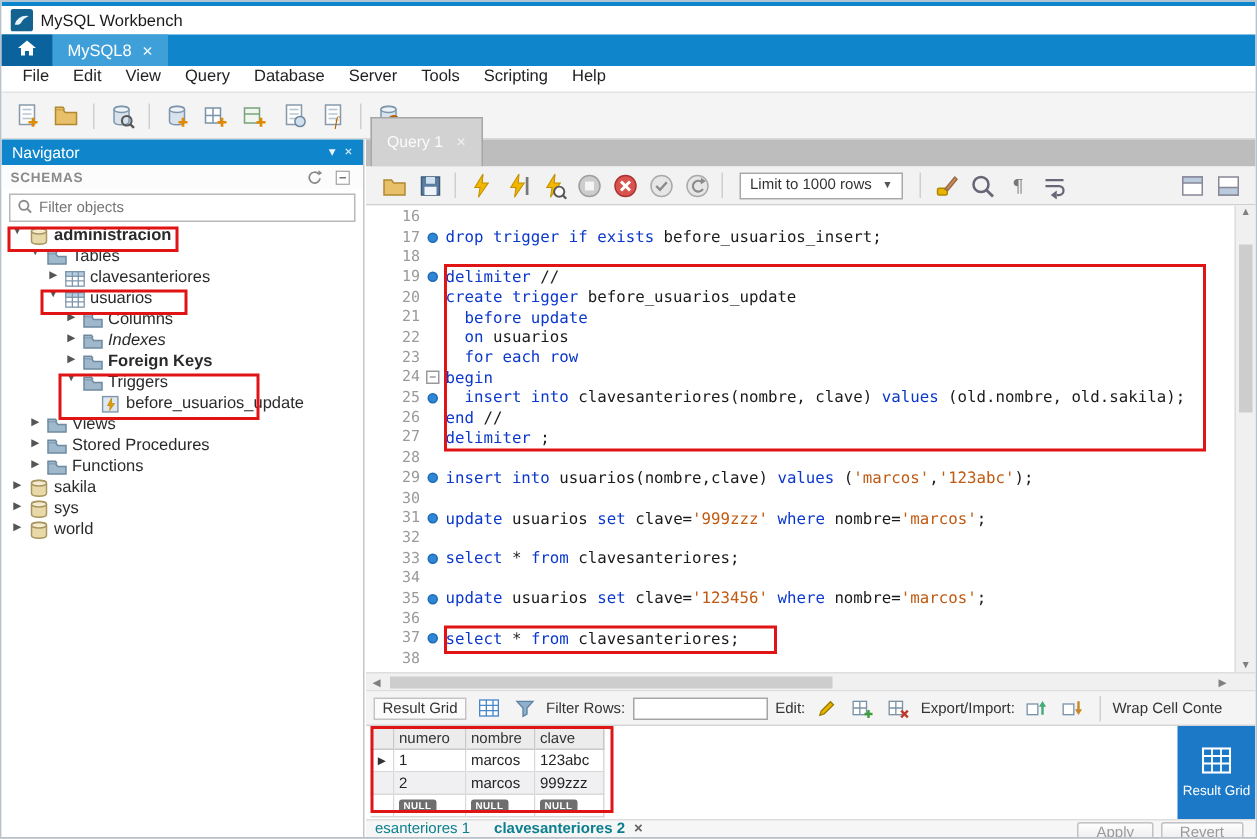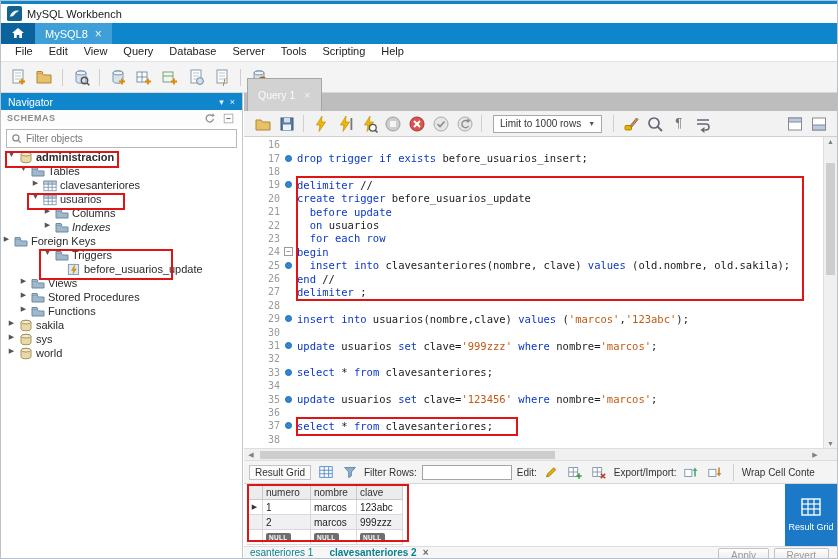--- a/index.html
+++ b/index.html
@@ -293,21 +293,21 @@
           <div class="tree-row" style="padding-left: 41px; font-style: italic;">
             <span class="arrow">▶</span>
             <span class="tree-icon">
               <svg width="14" height="12" viewBox="0 0 14 12">
                 <path d="M1 4h5l1.5 2H13v5H1z" fill="#9fb8cc" stroke="#6d8aa0"></path>
                 <path d="M1 4V2.5h5L7 4" fill="#9fb8cc" stroke="#6d8aa0"></path>
               </svg>
             </span>
             <span class="tree-label">Indexes</span>
           </div>
-          <div class="tree-row" style="">
+          <div class="tree-row" style="padding-left: 41px; font-weight: bold;">
             <span class="arrow">▶</span>
             <span class="tree-icon">
               <svg width="14" height="12" viewBox="0 0 14 12">
                 <path d="M1 4h5l1.5 2H13v5H1z" fill="#9fb8cc" stroke="#6d8aa0"></path>
                 <path d="M1 4V2.5h5L7 4" fill="#9fb8cc" stroke="#6d8aa0"></path>
               </svg>
             </span>
             <span class="tree-label">Foreign Keys</span>
           </div>
           <div class="tree-row" style="padding-left: 41px;">

